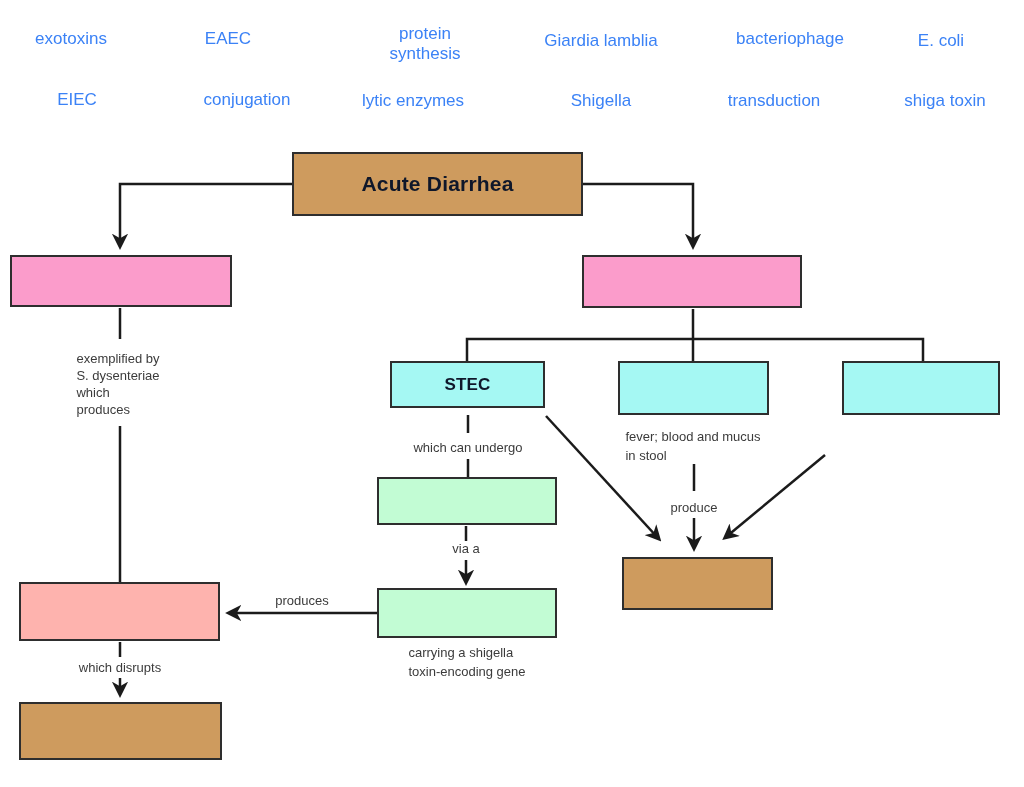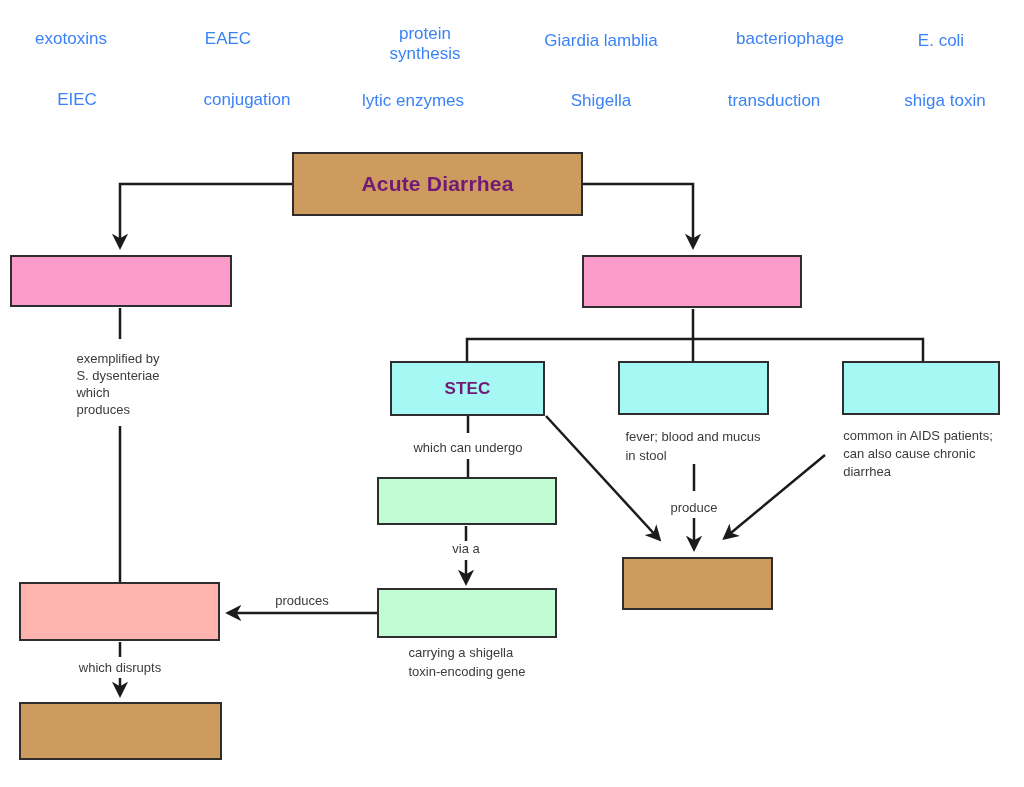--- a/index.html
+++ b/index.html
@@ -28,21 +28,21 @@
     box-sizing:border-box;
     border:2px solid #2e2e2e;
     display:flex;align-items:center;justify-content:center;
   }
   .tan{background:#CE9B5E;}
   .pink{background:#FB9CCB;}
   .cyan{background:#A5F8F3;}
   .green{background:#C2FCD4;}
   .salmon{background:#FEB3AE;}
   .box .box-title{
-    font-weight:bold;color:#701a75;letter-spacing:.2px;
+    font-weight:bold;color:#0f172a;letter-spacing:.2px;
   }
   .root-title{font-size:21px;}
   .stec-title{font-size:17px;}
   
   .connectors{position:absolute;left:0;top:0;}
   .connectors path{stroke:#1b1b1b;stroke-width:2.5;fill:none;}
   
   .lbl{
     position:absolute;
     transform:translateX(-50%);
@@ -100,21 +100,21 @@
   </svg>
 
   <div class="box tan" style="left:292px;top:152px;width:291px;height:64px">
     <span class="box-title root-title">Acute Diarrhea</span>
   </div>
 
   <div class="box pink" style="left:10px;top:255px;width:222px;height:52px"></div>
 
   <div class="box pink" style="left:582px;top:255px;width:220px;height:53px"></div>
 
-  <div class="box cyan" style="left:390px;top:361px;width:155px;height:55px">
+  <div class="box cyan" style="left:390px;top:361px;width:155px;height:47px">
     <span class="box-title stec-title">STEC</span>
   </div>
 
   <div class="box cyan" style="left:618px;top:361px;width:151px;height:54px"></div>
 
   <div class="box cyan" style="left:842px;top:361px;width:158px;height:54px"></div>
 
   <div class="box green" style="left:377px;top:477px;width:180px;height:48px"></div>
 
   <div class="box green" style="left:377px;top:588px;width:180px;height:50px"></div>
@@ -141,23 +141,18 @@
     <span class="ln">toxin-encoding gene</span>
   </div>
 
   <div class="lbl lh19" style="left:693px;top:427px">
     <span class="ln">fever; blood and mucus</span>
     <span class="ln">in stool</span>
   </div>
 
   <div class="lbl" style="left:694px;top:499px">produce</div>
 
-  <div class="lbl" style="left:918px;top:427px">
-    <span class="ln">common in AIDS patients;</span>
-    <span class="ln">can also cause chronic</span>
-    <span class="ln">diarrhea</span>
-  </div>
 
   <div class="lbl" style="left:302px;top:592px">produces</div>
 
   <div class="lbl" style="left:120px;top:659px">which disrupts</div>
 
 </div>
 
 </body></html>

